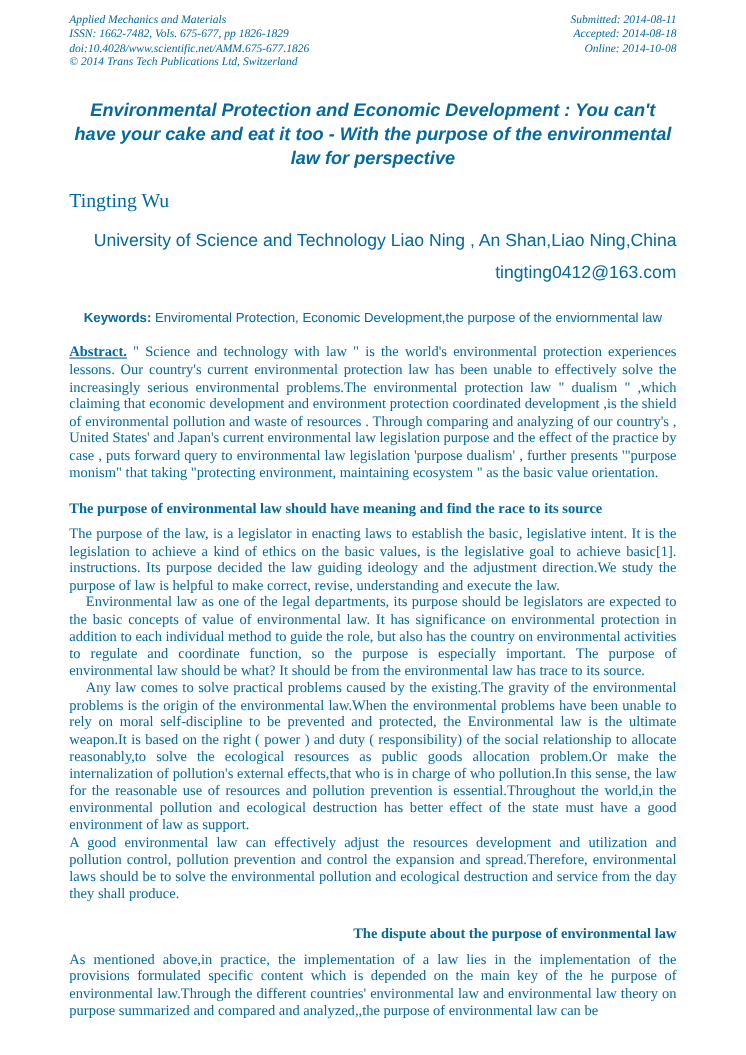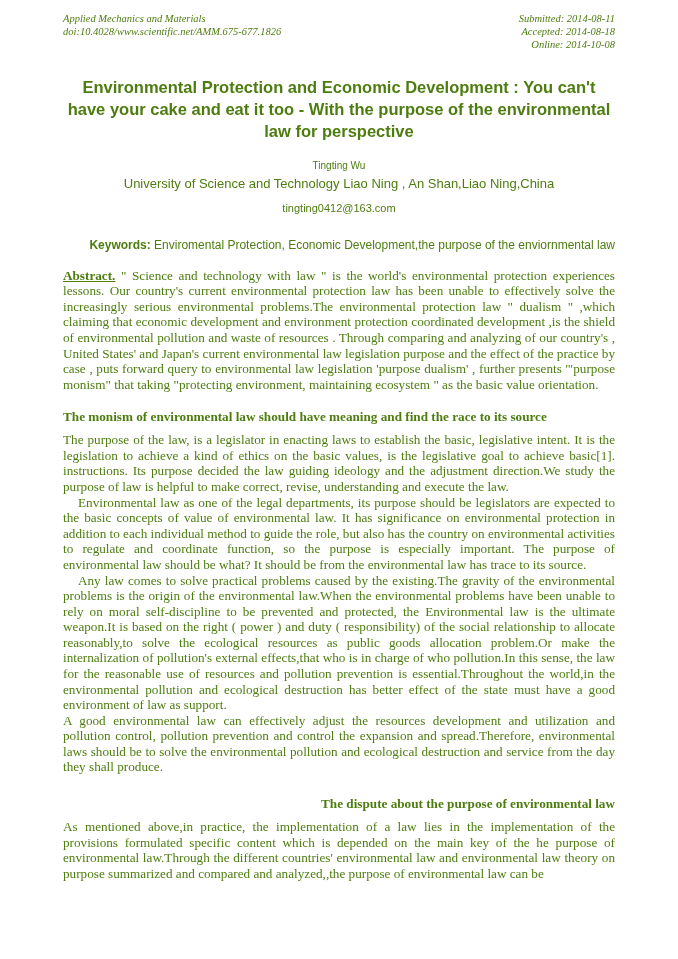--- a/index.html
+++ b/index.html
@@ -3,21 +3,21 @@
 <meta charset="utf-8">
 <style>
   html, body { margin: 0; padding: 0; background: #ffffff; }
   .page {
     position: relative;
     width: 678px;
     height: 959px;
     background: #ffffff;
     box-sizing: border-box;
     padding: 13px 63px 10px 63px;
-    color: #4d7c0f;
+    color: #0369a1;
     font-family: "Liberation Serif", serif;
     overflow: hidden;
     border-radius: 15px;
   }
   
   .jheader {
     display: flex;
     justify-content: space-between;
     font-style: italic;
     font-size: 10.5px;
@@ -27,47 +27,47 @@
   .jheader-right { text-align: right; margin-left: 12px; }
 
   
   .title {
     font-family: "Liberation Sans", sans-serif;
     font-weight: bold;
     font-size: 16.5px;
     line-height: 1.32;
     text-align: center;
     margin: 26px 0 0 0;
+    font-style: italic;
   }
   .author {
-    font-family: Liberation Sans, sans-serif;
-    font-size: 10px;
-    text-align: center;
+    font-family: Liberation Serif, serif;
+    font-size: 18px;
     margin-top: 17px;
   }
   .affiliation {
     font-family: "Liberation Sans", sans-serif;
-    font-size: 13px;
-    text-align: center;
-    margin-top: 5px;
+    font-size: 16px;
+    text-align: right;
+    margin-top: 18px;
   }
   .email {
     font-family: "Liberation Sans", sans-serif;
-    font-size: 11px;
-    text-align: center;
+    font-size: 16px;
+    text-align: right;
     margin-top: 11px;
   }
 
   
   .keywords {
     font-family: "Liberation Sans", sans-serif;
     font-size: 12px;
     line-height: 1.25;
     margin: 24px 0 0 0;
-    text-align: right;
+    text-align: center;
   }
   .keywords .kw-label { font-weight: bold; }
 
   
   p.body {
     font-size: 13.2px;
     line-height: 1.18;
     text-align: justify;
     margin: 0;
   }
@@ -84,40 +84,42 @@
   h2.section-2 { margin-top: 21px; text-align: right; }
 </style>
 </head>
 <body>
 
 <div class="page">
 
   <div class="jheader">
     <div class="jheader-left">
       <div>Applied Mechanics and Materials</div>
+      <div>ISSN: 1662-7482, Vols. 675-677, pp 1826-1829</div>
       <div>doi:10.4028/www.scientific.net/AMM.675-677.1826</div>
+      <div>© 2014 Trans Tech Publications Ltd, Switzerland</div>
     </div>
     <div class="jheader-right">
       <div>Submitted: 2014-08-11</div>
       <div>Accepted: 2014-08-18</div>
       <div>Online: 2014-10-08</div>
     </div>
   </div>
 
   <h1 class="title">Environmental Protection and Economic Development : You can't have your cake and eat it too -  With the purpose of the environmental law for perspective</h1>
 
   <div class="author">Tingting Wu</div>
   <div class="affiliation">University of Science and Technology Liao Ning , An Shan,Liao Ning,China</div>
   <div class="email">tingting0412@163.com</div>
 
   <p class="keywords"><span class="kw-label">Keywords:</span><span> Enviromental Protection, Economic Development,the purpose of the enviornmental law</span></p>
 
   <p class="body abstract"><span class="abstract-label">Abstract.</span><span>  " Science and technology with law " is the world's environmental protection experiences lessons. Our country's  current environmental protection law has been unable to effectively solve the increasingly serious environmental problems.The environmental protection law " dualism " ,which claiming that economic development and environment protection coordinated development ,is the shield  of environmental pollution and waste of resources . Through comparing and analyzing of our country's , United States' and Japan's current environmental law legislation purpose and the effect of the practice by case , puts forward query to environmental law legislation 'purpose dualism' , further presents '"purpose monism" that taking "protecting environment, maintaining ecosystem " as the basic value orientation.</span></p>
 
-  <h2 class="section">The monism of environmental law should have meaning and find the race to its source</h2>
+  <h2 class="section">The purpose of environmental law should have meaning and find the race to its source</h2>
   <p class="body">The purpose of the law, is a legislator in enacting laws to establish the basic, legislative intent. It is the legislation to achieve a kind of ethics on the basic values, is the legislative goal to achieve basic[1]. instructions.  Its purpose decided the law guiding ideology and the adjustment direction.We study the purpose of law is helpful to make correct, revise, understanding and execute the law.</p>
   <p class="body indent">Environmental law as one of the legal departments, its purpose  should be  legislators are expected to the basic concepts of value of environmental law. It has significance on environmental protection in addition to each individual method to guide the role, but also has the country on environmental activities to regulate and coordinate function, so the purpose is especially important. The purpose of environmental law should be what? It should be from the environmental law has trace to its source.</p>
   <p class="body indent">Any law comes to solve practical problems caused by the existing.The gravity of the environmental problems is the origin of the environmental law.When the environmental problems have been unable to rely on moral self-discipline to be prevented and protected, the Environmental law is the ultimate weapon.It is based on the   right ( power ) and duty ( responsibility) of the social relationship to allocate reasonably,to solve the ecological resources as public goods allocation problem.Or make the internalization of pollution's external effects,that who is in charge of who pollution.In this sense, the law for the reasonable use of resources and pollution prevention is essential.Throughout the world,in the environmental pollution and ecological destruction has better effect of the state must have a good environment of law as support.</p>
   <p class="body">A good environmental law can effectively adjust the resources development and utilization and pollution control, pollution prevention and control the expansion and spread.Therefore, environmental laws should be to solve the environmental pollution and ecological destruction and service from the day they shall produce.</p>
 
   <h2 class="section section-2">The dispute about the purpose of environmental law</h2>
   <p class="body">As mentioned above,in practice, the implementation of a law lies in the implementation of the provisions formulated specific content which is depended on the main key of the he purpose of environmental law.Through the different countries'  environmental law and environmental law theory on purpose summarized and compared and analyzed,,the purpose of environmental law can be</p>
 
 </div>
 

